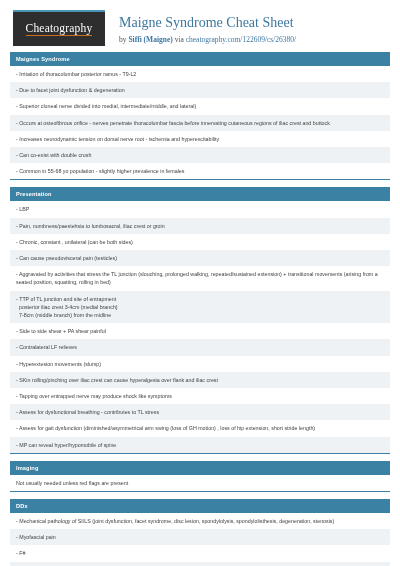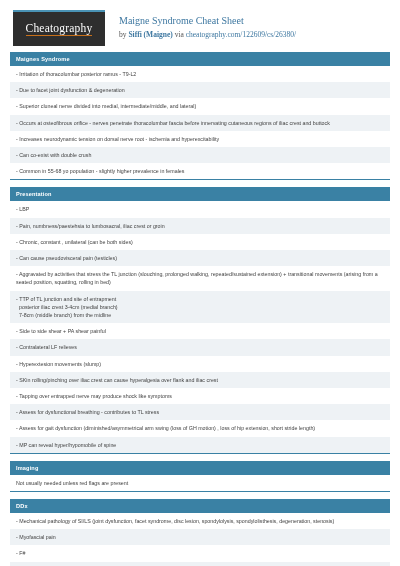--- a/index.html
+++ b/index.html
@@ -47,21 +47,21 @@
     border-bottom: 1.5px solid #c8701a;
     padding-bottom: 1px;
     line-height: 1.1;
   }
   .title-block {
     margin-left: 14px;
     padding-top: 4px;
   }
   .sheet-title {
     font-family: "Liberation Serif", serif;
-    font-size: 10px;
+    font-size: 14px;
     color: #3d77a0;
     line-height: 1.35;
   }
   .sheet-byline {
     font-family: "Liberation Serif", serif;
     font-size: 7.5px;
     color: #555555;
     line-height: 1.5;
     margin-top: 1px;
   }

